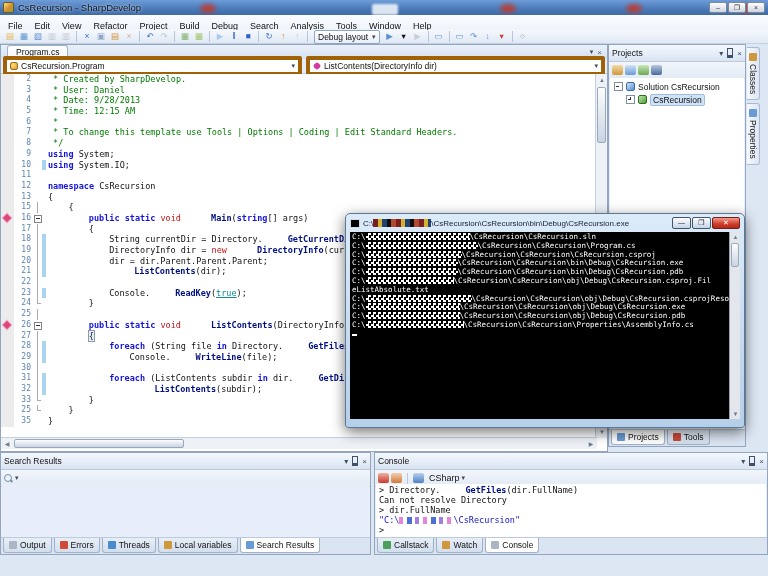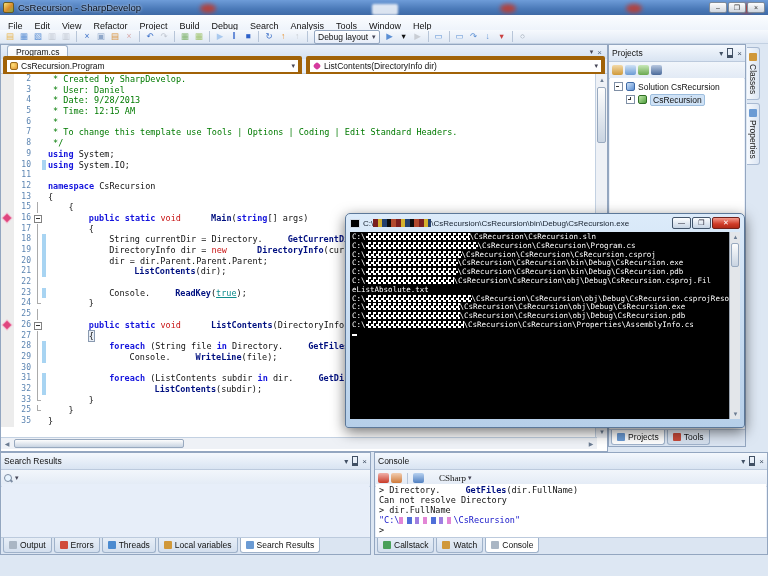--- a/index.html
+++ b/index.html
@@ -428,21 +428,21 @@
         <span class="sp"></span>
         <span class="ctrl">▾</span>
         <span class="pin-icon"></span>
         <span class="ctrl">×</span>
       </div>
       <div class="ptoolbar">
         <span class="pt-ico" style="background:linear-gradient(#f0b0a8,#c83a28);"></span>
         <span class="pt-ico" style="background:linear-gradient(#f2cdb0,#cf7a3a);"></span>
         <span class="tb-sep"></span>
         <span class="pt-ico" style="background:linear-gradient(#b8d2f0,#4f7fc0);"></span>
-        <span style="margin-left:13px;font-family:Liberation Serif, serif;">CSharp</span>
+        <span style="margin-left:3px;">CSharp</span>
         <span class="caret">▾</span>
       </div>
       <div class="bp-body" id="cp-lines">
           <div class="cp-line"><span>&gt; Directory.</span><span class="tk-meth">GetFiles</span><span>(dir.FullName)</span></div>
           <div class="cp-line"><span>Can not resolve Directory</span></div>
           <div class="cp-line"><span>&gt; dir.FullName</span></div>
           <div class="cp-line"><span class="tk-str">"C:\</span><span class="redact2"></span><span class="tk-str">\CsRecursion"</span></div>
           <div class="cp-line"><span>&gt;</span></div>
         </div>
       <div class="panel-tabs" id="console-tabs">

